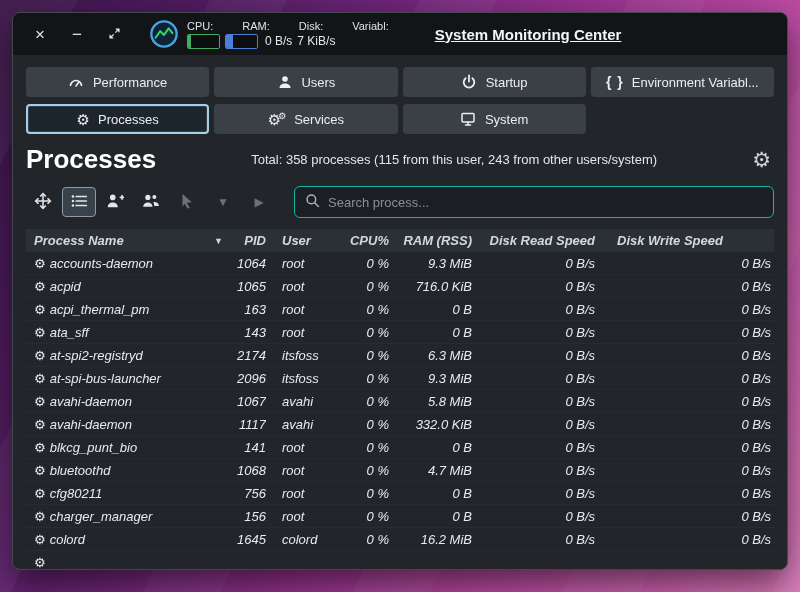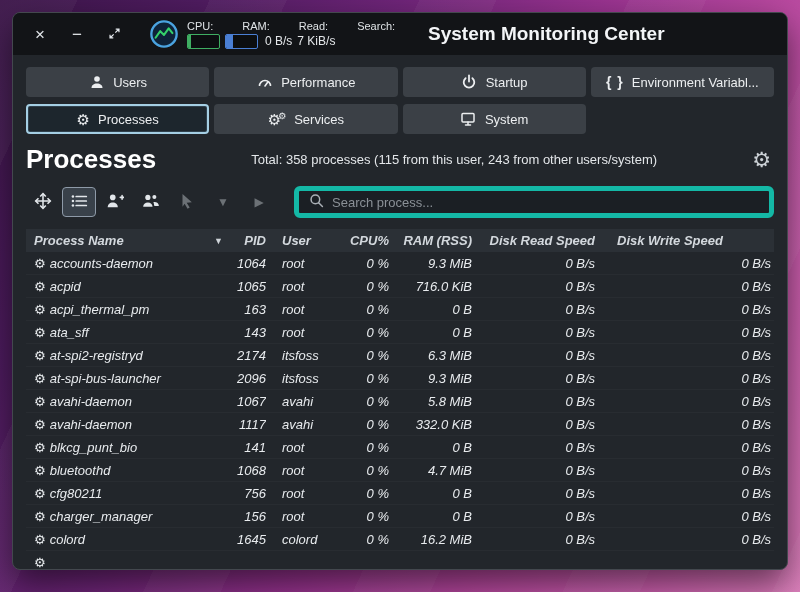--- a/index.html
+++ b/index.html
@@ -35,21 +35,21 @@
   .stats-row1 span { margin-right: 10px; }
   .stats-row2 { display: flex; align-items: center; }
   .gauge { width: 33px; height: 15px; background: #0c0e10; border-radius: 2px; margin-right: 5px; position: relative; overflow: hidden; }
   .gauge-cpu { border: 1px solid #3fae62; }
   .gauge-ram { border: 1px solid #4a7fd4; }
   .gauge-fill { position: absolute; left: 0; top: 0; bottom: 0; }
   .gauge-cpu .gauge-fill { width: 3px; background: #3fae62; }
   .gauge-ram .gauge-fill { width: 7px; background: #4a7fd4; }
   .net-vals { font-size: 12px; color: #e3e6e9; margin-left: 2px; white-space: nowrap; }
   .net-vals span { margin-right: 5px; }
-  .tb-title { margin-left: 23px; font-size: 19px; font-weight: bold; color: #f3f5f7; white-space: nowrap; }
+  .tb-title { margin-left: 36px; font-size: 15px; font-weight: bold; color: #f3f5f7; white-space: nowrap; text-decoration: underline; }
   
   .tabs {
     padding: 12px 13px 0 13px;
     display: grid; grid-template-columns: repeat(4, 1fr); gap: 7px 5px; flex: 0 0 auto;
   }
   .tab {
     height: 30px; background: #3b4046; border: none; border-radius: 4px;
     display: flex; align-items: center; justify-content: center; gap: 8px;
     color: #eceef0; font-size: 13px; font-family: inherit; cursor: pointer;
   }
@@ -73,21 +73,21 @@
     display: flex; align-items: center; justify-content: center; color: #e2e6ea; cursor: pointer;
     font-family: inherit; flex: 0 0 auto;
   }
   .tool + .tool { margin-left: 2px; }
   .tool svg { width: 18px; height: 18px; }
   .tool.active { background: #39414a; border-color: #8e9aa8; }
   .tool.disabled { color: #6c7176; cursor: default; }
   .tool .tri { font-size: 12px; line-height: 1; }
   .spacer16 { width: 18px; flex: 0 0 auto; }
   .search-box {
-    flex: 1; height: 32px; background: #1b1f24; border: 5px solid #14b8a6; border-radius: 6px;
+    flex: 1; height: 32px; background: #1b1f24; border: 1px solid #14b8a6; border-radius: 6px;
     display: flex; align-items: center; padding: 0 10px; gap: 8px;
   }
   .search-box svg { width: 15px; height: 15px; color: #aab0b6; flex: 0 0 auto; }
   .search-box input {
     flex: 1; background: transparent; border: none; outline: none;
     color: #e6e9ec; font-size: 13px; font-family: inherit;
   }
   .search-box input::placeholder { color: #8a9096; }
   
   .table-wrap { margin: 3px 13px 0 13px; flex: 1; display: flex; flex-direction: column; overflow: hidden; font-style: italic; }
@@ -135,56 +135,56 @@
     <span class="app-logo">
       <svg viewBox="0 0 32 32">
           <circle cx="16" cy="16" r="13.5" fill="#0e2238" stroke="#4aa3e0" stroke-width="2.5"></circle>
           <polyline points="7,20 12,13 16,17 21,10 25,15" stroke="#35d06a" stroke-width="2.2" fill="none" stroke-linecap="round" stroke-linejoin="round"></polyline>
         </svg>
     </span>
     <div class="stats">
       <div class="stats-row1">
         <span>CPU:</span>
         <span>RAM:</span>
-        <span>Read:</span>
-        <span>Search:</span>
+        <span>Disk:</span>
+        <span>Variabl:</span>
       </div>
       <div class="stats-row2">
         <span class="gauge gauge-cpu">
             <span class="gauge-fill"></span>
           </span>
         <span class="gauge gauge-ram">
             <span class="gauge-fill"></span>
           </span>
         <span class="net-vals">
           <span>0 B/s</span><span>7 KiB/s</span>
         </span>
       </div>
     </div>
     <div class="tb-title">System Monitoring Center</div>
   </div>
 
   <div class="tabs">
     <button class="tab">
       <span class="tab-icon">
           <svg viewBox="0 0 16 16">
+            <path d="M2.5 12a5.5 5.5 0 1 1 11 0" fill="none" stroke="currentColor" stroke-width="1.6"></path>
+            <path d="M8 12l3-4.2" stroke="currentColor" stroke-width="1.6" stroke-linecap="round"></path>
+          </svg>
+        </span>
+      <span class="tab-label">Performance</span>
+    </button>
+    <button class="tab">
+      <span class="tab-icon">
+          <svg viewBox="0 0 16 16">
             <circle cx="8" cy="5" r="2.8" fill="currentColor"></circle>
             <path d="M2.5 14c0-3 2.4-4.6 5.5-4.6s5.5 1.6 5.5 4.6z" fill="currentColor"></path>
           </svg>
         </span>
       <span class="tab-label">Users</span>
-    </button>
-    <button class="tab">
-      <span class="tab-icon">
-          <svg viewBox="0 0 16 16">
-            <path d="M2.5 12a5.5 5.5 0 1 1 11 0" fill="none" stroke="currentColor" stroke-width="1.6"></path>
-            <path d="M8 12l3-4.2" stroke="currentColor" stroke-width="1.6" stroke-linecap="round"></path>
-          </svg>
-        </span>
-      <span class="tab-label">Performance</span>
     </button>
     <button class="tab">
       <span class="tab-icon">
           <svg viewBox="0 0 16 16">
             <path d="M8 1.5v6" stroke="currentColor" stroke-width="1.8" stroke-linecap="round"></path>
             <path d="M4.6 4.2a5.3 5.3 0 1 0 6.8 0" fill="none" stroke="currentColor" stroke-width="1.8" stroke-linecap="round"></path>
           </svg>
         </span>
       <span class="tab-label">Startup</span>
     </button>

